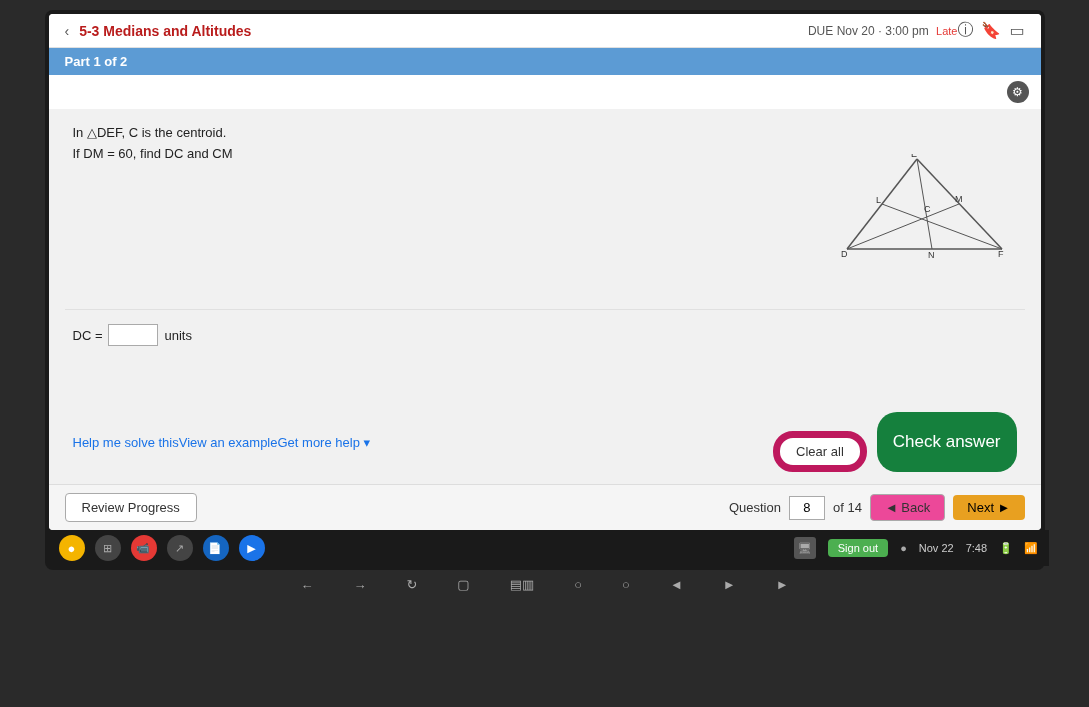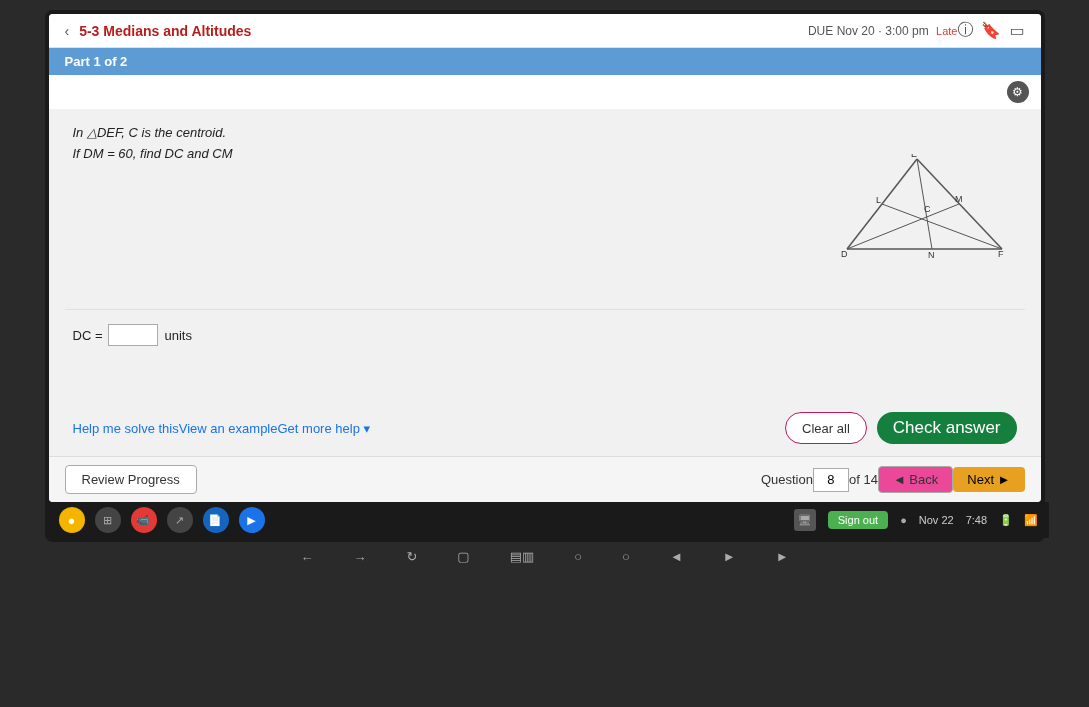--- a/index.html
+++ b/index.html
@@ -86,21 +86,20 @@
     }
 
     .problem-text {
       flex: 1;
     }
 
     .problem-text p {
       font-size: 13px;
       color: #222;
       margin-bottom: 6px;
-      font-style: italic;
     }
 
     .diagram-area {
       width: 200px;
       display: flex;
       align-items: center;
       justify-content: center;
     }
 
     .divider {
@@ -143,27 +142,28 @@
       text-decoration: none;
     }
 
     .action-btns {
       margin-left: auto;
       display: flex;
       gap: 10px;
     }
 
     .btn-clear {
-      border: 1px solid #be185d;
+      border: 7px solid #be185d;
       background: white;
       padding: 6px 16px;
       border-radius: 20px;
       font-size: 13px;
       cursor: pointer;
       color: #333;
+      margin-top: 19px;
     }
 
     .btn-check {
       background: #15803d;
       color: white;
       border: none;
       padding: 6px 16px;
       border-radius: 20px;
       font-size: 17px;
       cursor: pointer;
@@ -185,20 +185,21 @@
       border-radius: 4px;
       font-size: 13px;
       cursor: pointer;
       color: #333;
     }
 
     .question-nav {
       margin-left: auto;
       display: flex;
       align-items: center;
+      gap: 8px;
       font-size: 13px;
       color: #333;
     }
 
     .question-input {
       width: 36px;
       height: 24px;
       border: 1px solid #aaa;
       text-align: center;
       font-size: 13px;

